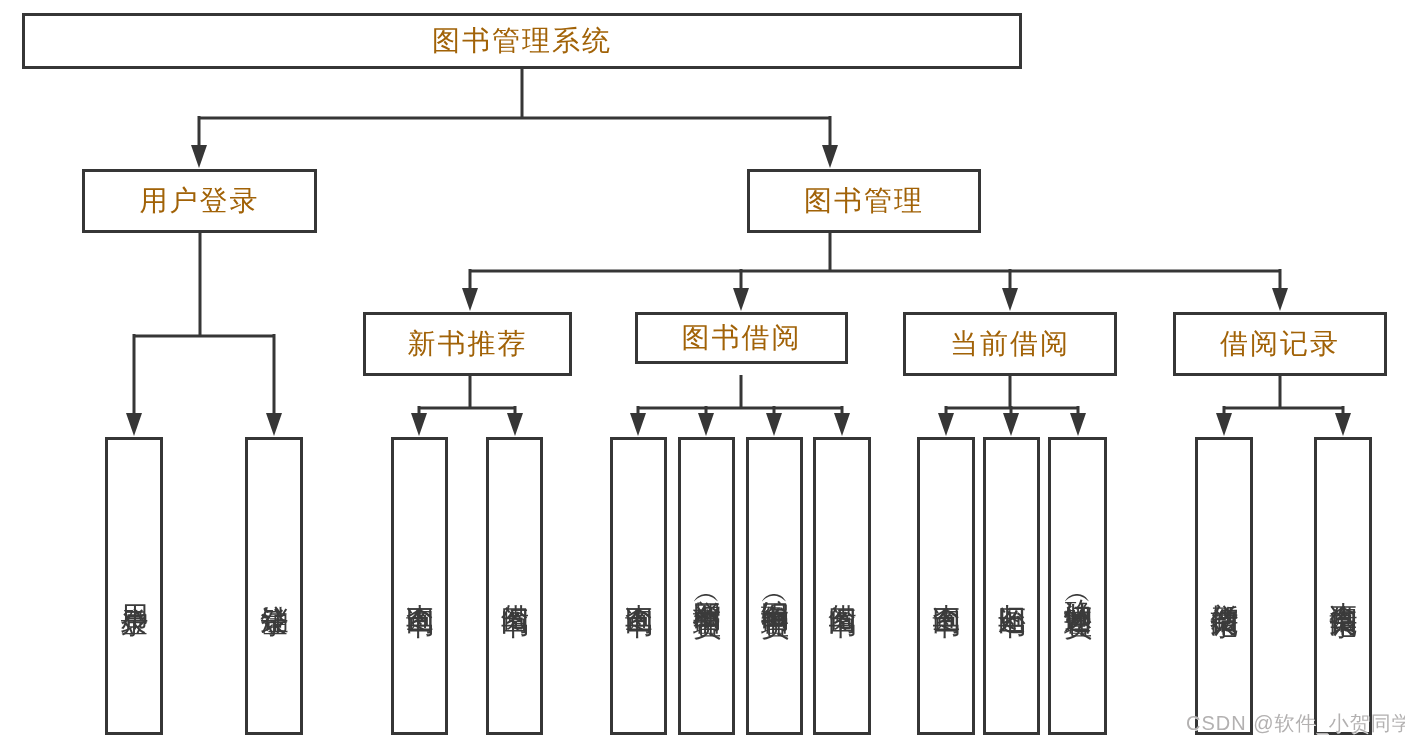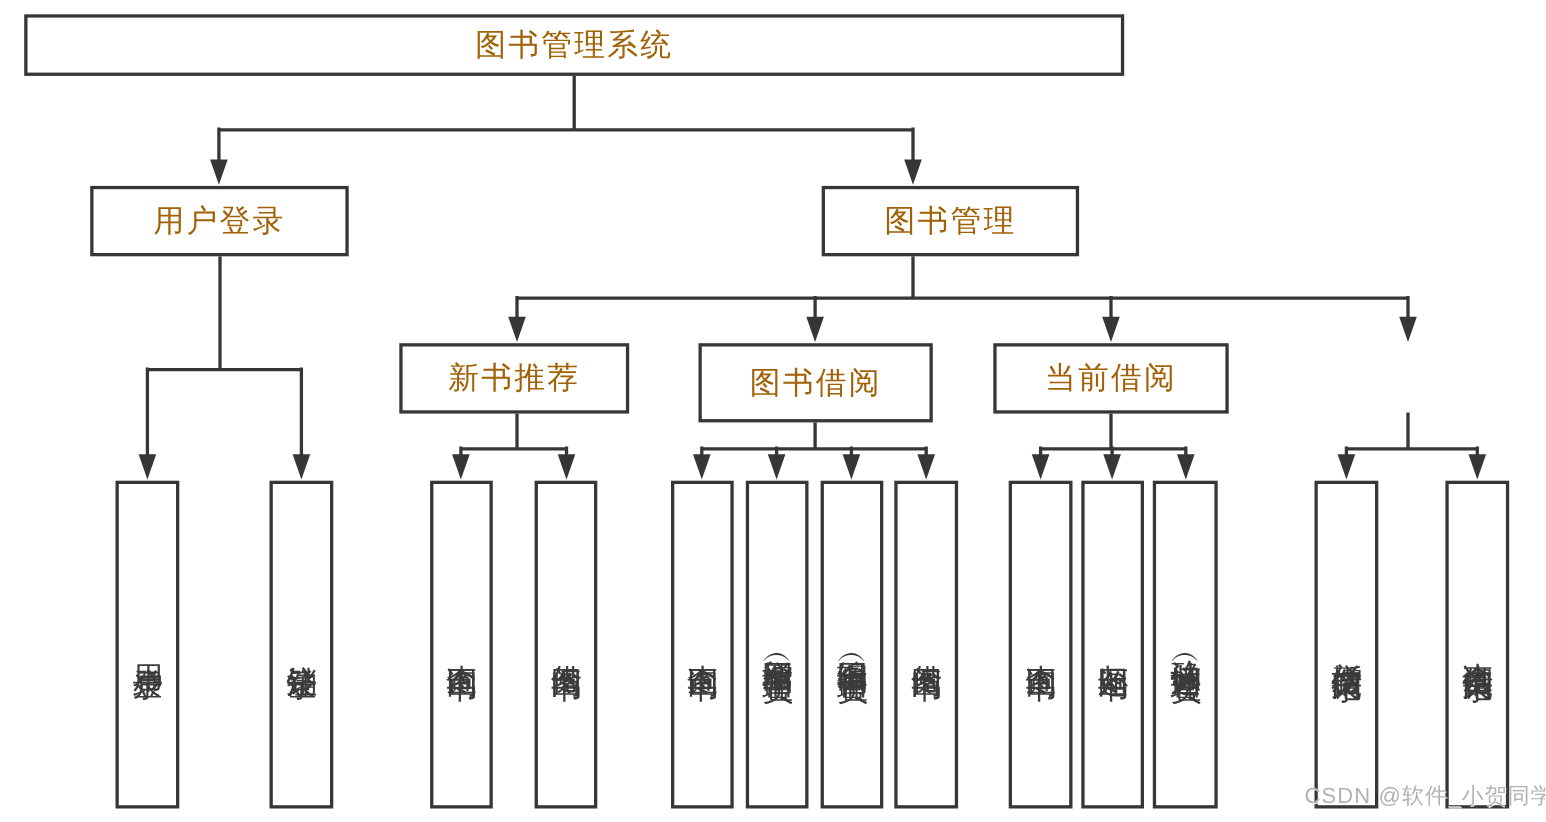--- a/index.html
+++ b/index.html
@@ -104,22 +104,23 @@
       <polygon points="1343,436 1335,413 1351,413"></polygon>
     </g>
   </svg>
 
   <div class="hbox" style="left:22px; top:13px; width:1000px; height:56px;">图书管理系统</div>
 
   <div class="hbox" style="left:82px; top:169px; width:235px; height:64px;">用户登录</div>
   <div class="hbox" style="left:713px; top:169px; width:234px; height:64px;margin-left:34px;">图书管理</div>
 
   <div class="hbox" style="left:363px; top:312px; width:209px; height:64px;">新书推荐</div>
-  <div class="hbox" style="left:635px; top:312px; width:213px; height:72px;">图书借阅</div>
+  <div class="hbox" style="left:635px; top:312px; width:213px; height:52px;">图书借阅</div>
   <div class="hbox" style="left:903px; top:312px; width:214px; height:64px;">当前借阅</div>
+  <div class="hbox" style="left:1173px; top:312px; width:214px; height:64px;">借阅记录</div>
 
   <div class="vbox" style="left:105px; top:437px; width:58px; height:298px;">
     <span class="vtext">用户登录</span>
   </div>
   <div class="vbox" style="left:245px; top:437px; width:58px; height:298px;">
     <span class="vtext">注销登录</span>
   </div>
 
   <div class="vbox" style="left:391px; top:437px; width:57px; height:298px;">
     <span class="vtext">查询图书</span>

